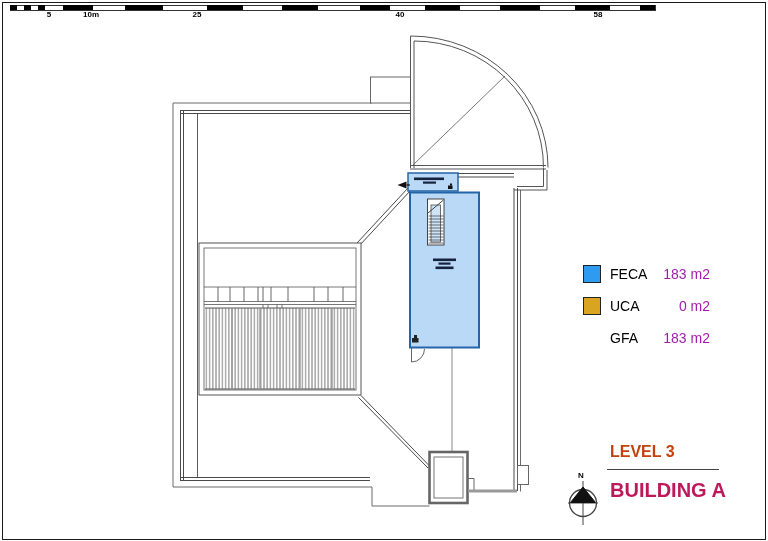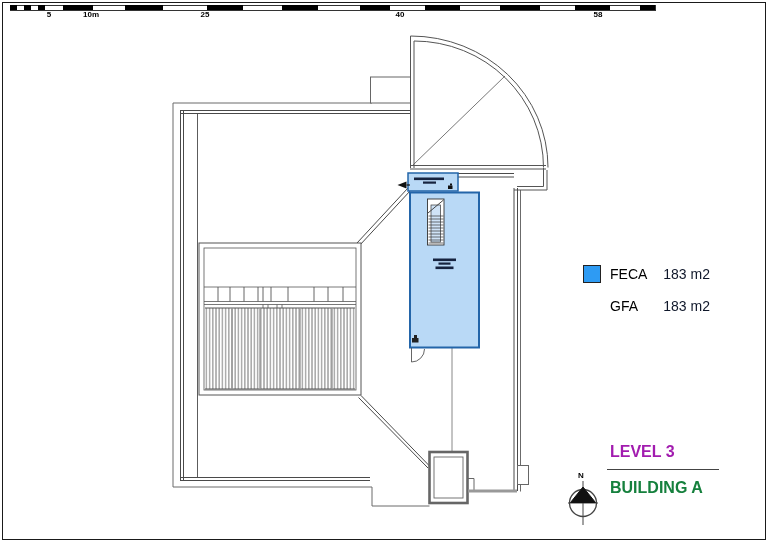--- a/index.html
+++ b/index.html
@@ -11,25 +11,25 @@
   .scale-label{position:absolute;top:10px;transform:translateX(-50%);
                font-size:8px;font-weight:bold;color:#000;white-space:nowrap;}
   .legend{position:absolute;left:583px;top:265px;width:127px;display:flex;
           flex-direction:column;gap:14px;}
   .legend-row{display:flex;align-items:center;height:18px;justify-content:space-between;}
   .swatch{width:16px;height:16px;border:1px solid #222;flex:0 0 auto;}
   .swatch-feca{background:#2E9BF3;}
   .swatch-uca{background:#D9A520;}
   .swatch-none{visibility:hidden;}
   .legend-label{margin-left:9px;font-size:14px;color:#000;}
-  .legend-value{margin-left:auto;font-size:14px;color:#0f172a;}
-  .title-level{position:absolute;left:610px;top:443px;font-size:16px;font-weight:bold;color:#a21caf;}
+  .legend-value{margin-left:auto;font-size:14px;color:#a21caf;}
+  .title-level{position:absolute;left:610px;top:443px;font-size:16px;font-weight:bold;color:#c2410c;}
   .title-rule{position:absolute;left:607px;top:469px;width:112px;height:0;
               border-top:1.3px solid #444;}
-  .title-building{position:absolute;left:610px;top:479px;font-size:16px;font-weight:bold;color:#15803d;}
+  .title-building{position:absolute;left:610px;top:479px;font-size:20px;font-weight:bold;color:#be185d;}
   .north-label{position:absolute;left:581px;top:471px;transform:translateX(-50%);
                font-size:8px;font-weight:bold;color:#000;}
 </style>
 </head>
 <body>
 
 <div class="stage">
 
   <svg width="768" height="541" viewBox="0 0 768 541">
     <defs>
@@ -200,31 +200,36 @@
     <g fill="none" stroke="#444">
       <circle cx="583" cy="503" r="13.5" stroke-width="1.3"></circle>
       <path d="M583,481 V525" stroke-width="1"></path>
       <path d="M568,503 H598" stroke-width="1"></path>
       <polygon points="583,487 595.5,502.5 570.5,502.5" fill="#111" stroke="#111" stroke-width="1"></polygon>
     </g>
   </svg>
 
   <span class="scale-label" style="left:49px">5</span>
   <span class="scale-label" style="left:91px">10m</span>
-  <span class="scale-label" style="left:205px">25</span>
+  <span class="scale-label" style="left:197px">25</span>
   <span class="scale-label" style="left:400px">40</span>
   <span class="scale-label" style="left:598px">58</span>
 
   <div class="legend">
     <div class="legend-row">
       <div class="swatch swatch-feca"></div>
       <span class="legend-label">FECA</span>
       <span class="legend-value">183 m2</span>
     </div>
     <div class="legend-row">
+      <div class="swatch swatch-uca"></div>
+      <span class="legend-label">UCA</span>
+      <span class="legend-value">0 m2</span>
+    </div>
+    <div class="legend-row">
       <div class="swatch swatch-none"></div>
       <span class="legend-label">GFA</span>
       <span class="legend-value">183 m2</span>
     </div>
   </div>
 
   <div class="title-level">LEVEL 3</div>
   <div class="title-rule"></div>
   <div class="title-building">BUILDING A</div>
   <span class="north-label">N</span>

